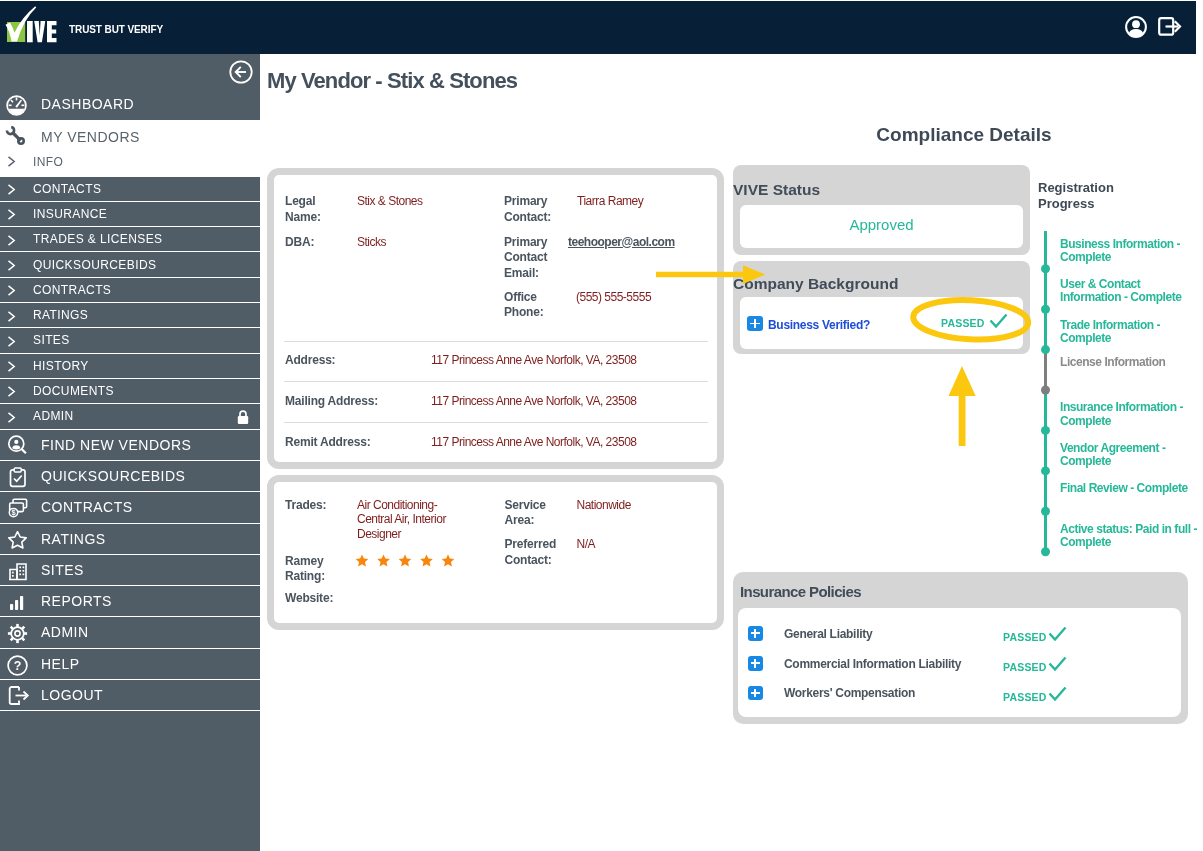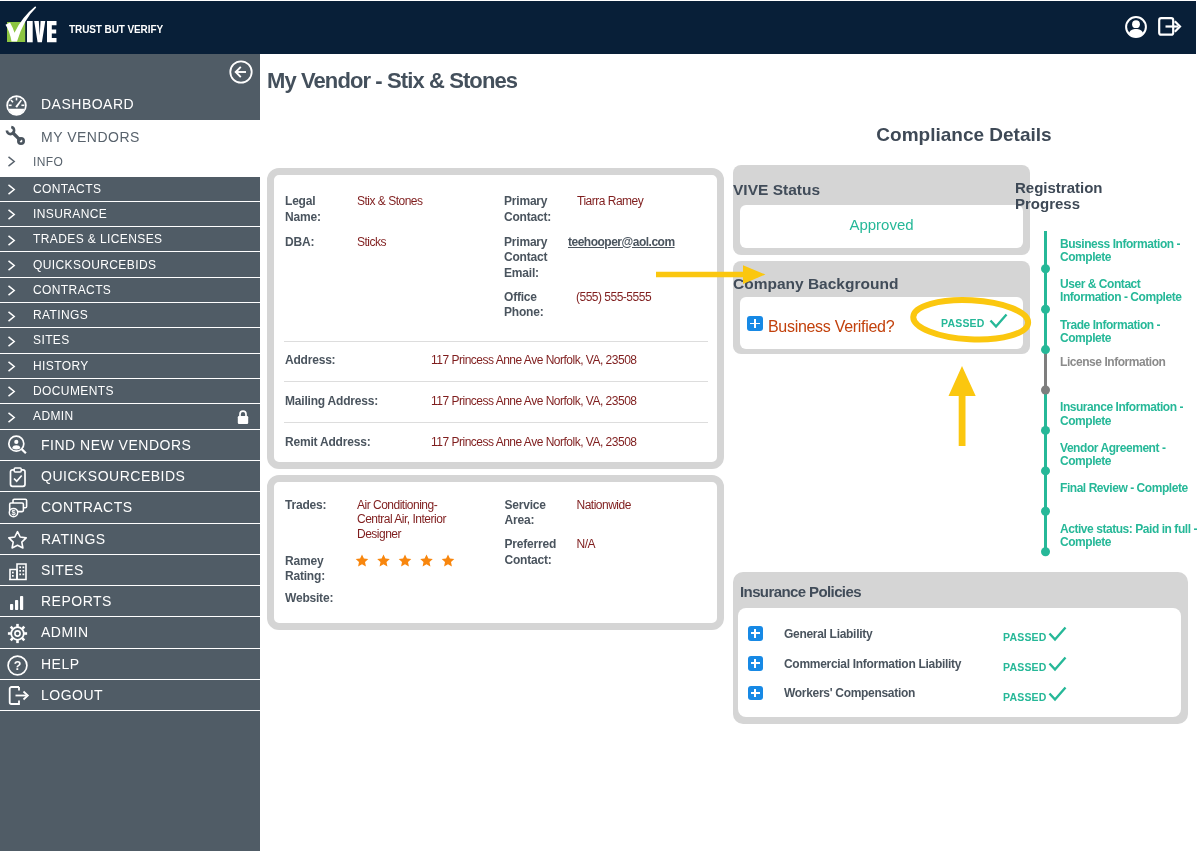--- a/index.html
+++ b/index.html
@@ -298,21 +298,21 @@
   <div class="hdr" style="top:16px;font-size:15.5px">VIVE Status</div>
 </div>
 <div class="wbox" style="left:740px;top:205px;width:283px;height:43px"></div>
 <div class="abs teal" style="left:740px;top:216px;width:283px;text-align:center;font-size:15px">Approved</div>
 
 <div class="rcard" style="left:733px;top:260.5px;width:297px;height:93.5px">
   <div class="hdr" style="top:14.5px;font-size:15.5px">Company Background</div>
 </div>
 <div class="wbox" style="left:740px;top:297px;width:283px;height:51.5px"></div>
 <div class="plus" style="left:747px;top:316px;width:16px;height:15px"></div>
-<div class="abs" style="left:768px;top:318px;font-size:16px;font-weight:normal;color:#c2410c;letter-spacing:-0.3px">Business Verified?</div>
+<div class="abs" style="left:768px;top:318px;font-size:12px;font-weight:bold;color:#1d4ed8;letter-spacing:-0.3px">Business Verified?</div>
 <div class="passed" style="left:941px;top:316.5px">PASSED</div>
 <svg class="abs" style="left:989px;top:313px" width="19" height="16" viewBox="0 0 19 16">
   <path d="M1.5 7.5 L7 13.5 L17.5 1.5" fill="none" stroke="#26B898" stroke-width="2.4"></path>
 </svg>
 
 <div class="rcard" style="left:733px;top:572px;width:455px;height:152px;border-radius:10px">
   <div class="hdr" style="top:11px;left:7px;width:auto;font-size:15px;letter-spacing:-0.6px;text-align:left">Insurance Policies</div>
 </div>
 <div class="wbox" style="left:738px;top:608px;width:443px;height:109px;border-radius:8px"></div>
 <div class="plus" style="left:748px;top:626px;width:14.5px;height:14.5px"></div>
@@ -327,21 +327,21 @@
 <svg class="abs" style="left:1048px;top:656px" width="19" height="16" viewBox="0 0 19 16">
     <path d="M1.5 7.5 L7 13.5 L17.5 1.5" fill="none" stroke="#26B898" stroke-width="2.4"></path>
   </svg>
 <div class="plus" style="left:748px;top:685.5px;width:14.5px;height:14.5px"></div>
 <div class="abs" style="left:784px;top:686px;font-size:12px;font-weight:bold;color:#4A545E;letter-spacing:-0.3px">Workers' Compensation</div>
 <div class="passed" style="left:1003px;top:690.5px">PASSED</div>
 <svg class="abs" style="left:1048px;top:685.5px" width="19" height="16" viewBox="0 0 19 16">
     <path d="M1.5 7.5 L7 13.5 L17.5 1.5" fill="none" stroke="#26B898" stroke-width="2.4"></path>
   </svg>
 
-<div class="abs" style="left:1015px;top:180px;font-size:15px;font-weight:bold;color:#3E4956;line-height:15.5px">Registration<br>Progress</div>
+<div class="abs" style="left:1038px;top:180px;font-size:13px;font-weight:bold;color:#3E4956;line-height:15.5px">Registration<br>Progress</div>
 <svg class="abs" style="left:1035px;top:225px" width="30" height="340" viewBox="0 0 30 340">
   <line x1="10.5" y1="6" x2="10.5" y2="124.6" stroke="#26B898" stroke-width="3"></line>
   <line x1="10.5" y1="124.6" x2="10.5" y2="165" stroke="#7E7E7E" stroke-width="3"></line>
   <line x1="10.5" y1="165" x2="10.5" y2="326.7" stroke="#26B898" stroke-width="3"></line>
   <circle cx="10.5" cy="43.7" r="4.5" fill="#26B898"></circle>
   <circle cx="10.5" cy="84.2" r="4.5" fill="#26B898"></circle>
   <circle cx="10.5" cy="124.6" r="4.5" fill="#26B898"></circle>
   <circle cx="10.5" cy="165" r="4.5" fill="#7E7E7E"></circle>
   <circle cx="10.5" cy="205.4" r="4.5" fill="#26B898"></circle>
   <circle cx="10.5" cy="245.9" r="4.5" fill="#26B898"></circle>

